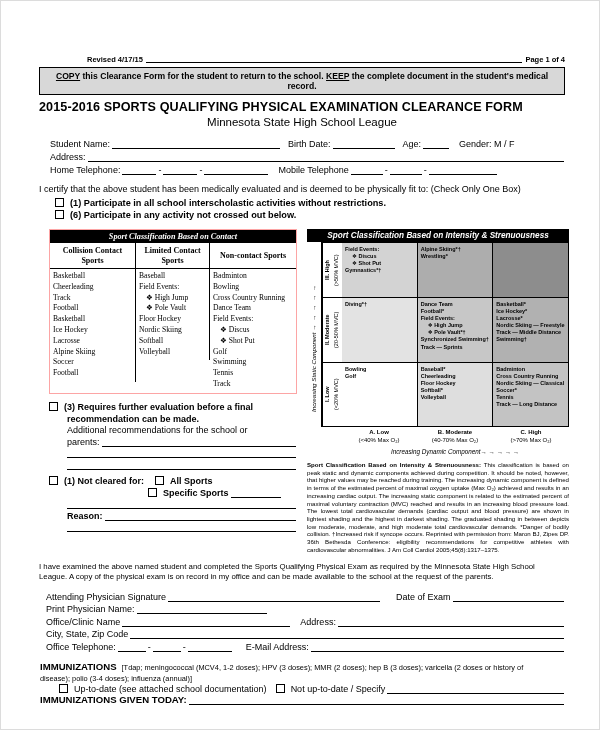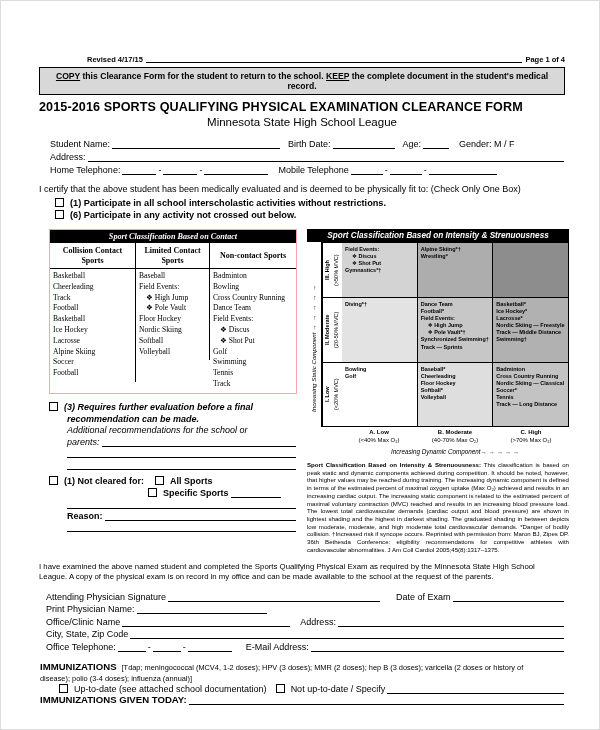--- a/index.html
+++ b/index.html
@@ -50,21 +50,21 @@
   .ccol:nth-child(2) { flex:0 0 74px; }
   .ccol:nth-child(3) { flex:1; }
   .chead { min-height:26px; display:flex; align-items:center; justify-content:center; text-align:center; font-weight:bold; font-size:8px; line-height:9.5px; border-bottom:1px solid #000; border-right:1px solid #000; padding:1px 3px; }
   .ccol:last-child .chead { border-right:none; }
   .cbody { flex:1; border-right:1px solid #000; padding:2px 2px 3px 3px; }
   .ccol:last-child .cbody { border-right:none; }
   .citem { font-size:7.6px; line-height:10.8px; white-space:nowrap; }
   .citem.bullet { padding-left:7px; }
 
   .sec3 { margin-top:7px; font-size:9px; }
-  .sec3 .fline { height:11.5px;font-style:italic; }
+  .sec3 .fline { height:11.5px; }
   .sec4 { margin-top:5px; font-size:9px; }
   .sec4 .fline { height:11.5px; }
 
   
   .itable { width:262px; }
   .ibody { display:flex; align-items:stretch; }
   .yaxis { flex:0 0 14px; writing-mode:vertical-rl; transform:rotate(180deg); text-align:center; font-size:6.2px; font-style:italic; line-height:13px; }
   .yaxis .arr { font-weight:bold; font-style:normal; letter-spacing:1px; }
   .igridwrap { flex:1; }
   .igrid { border:1.5px solid #000; }

